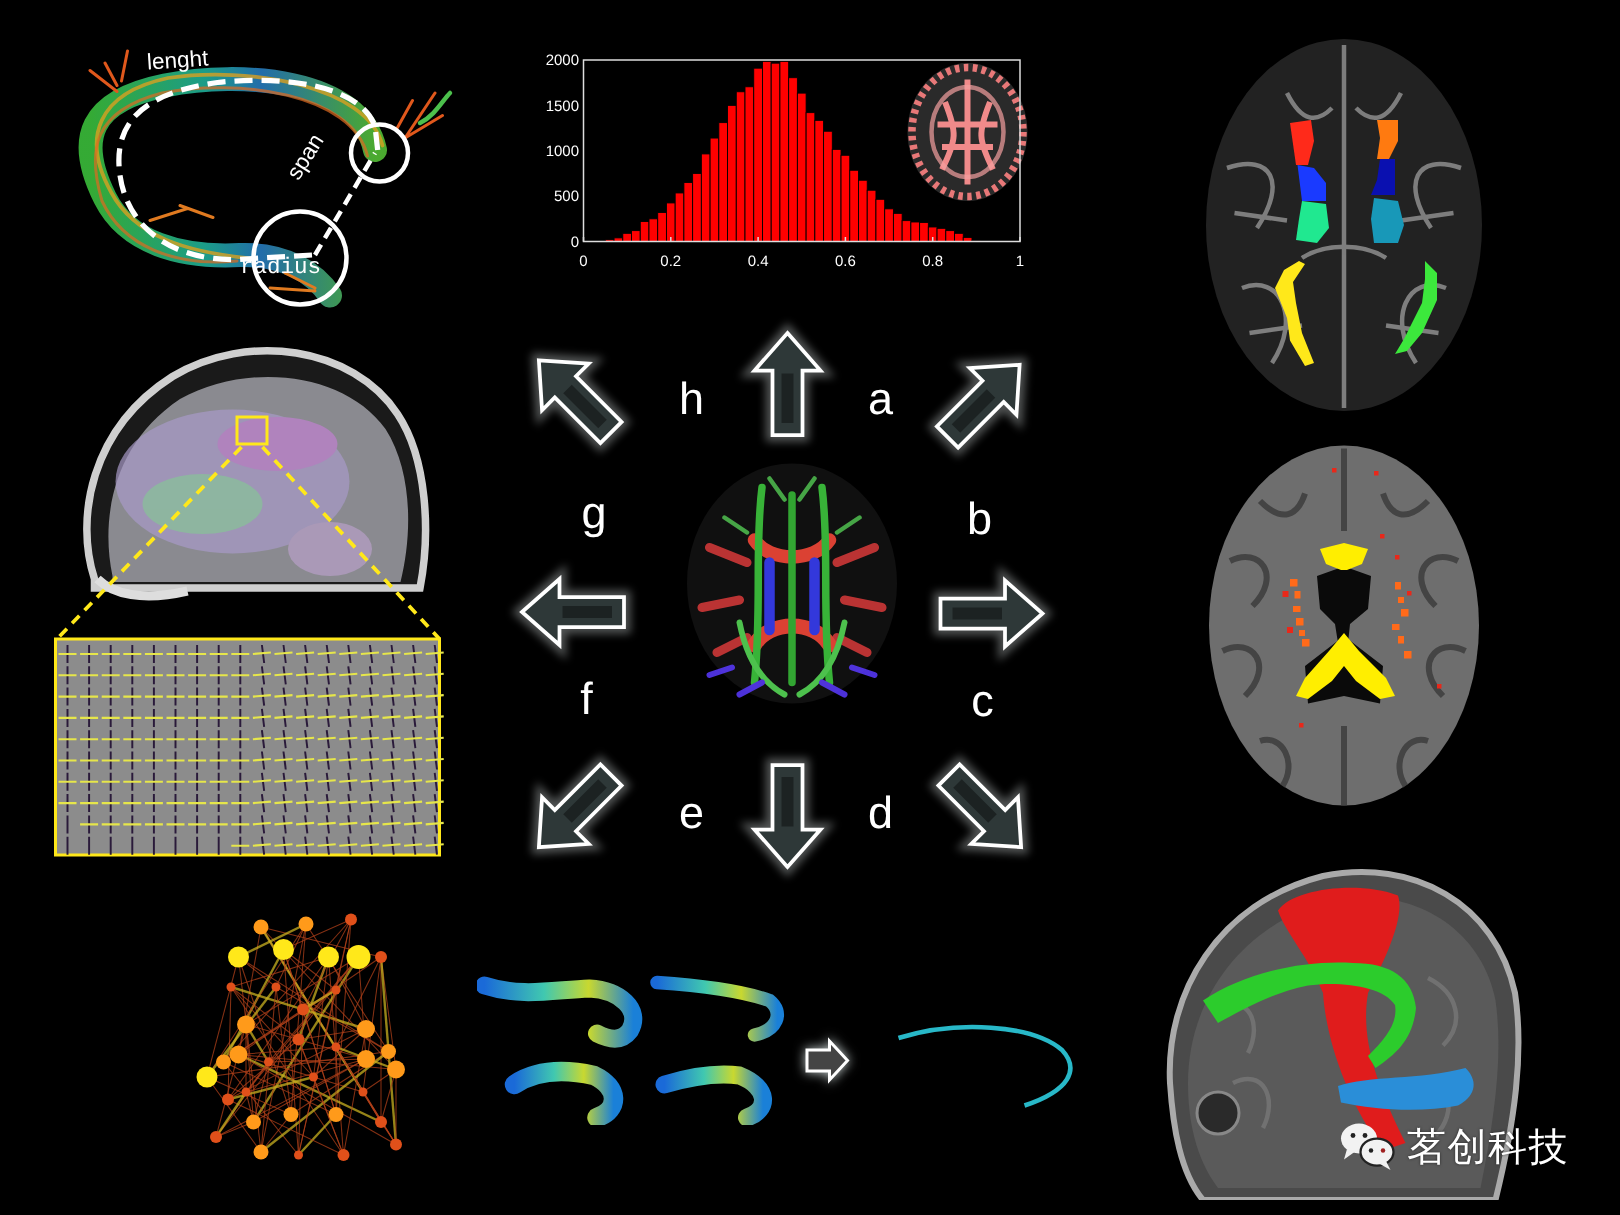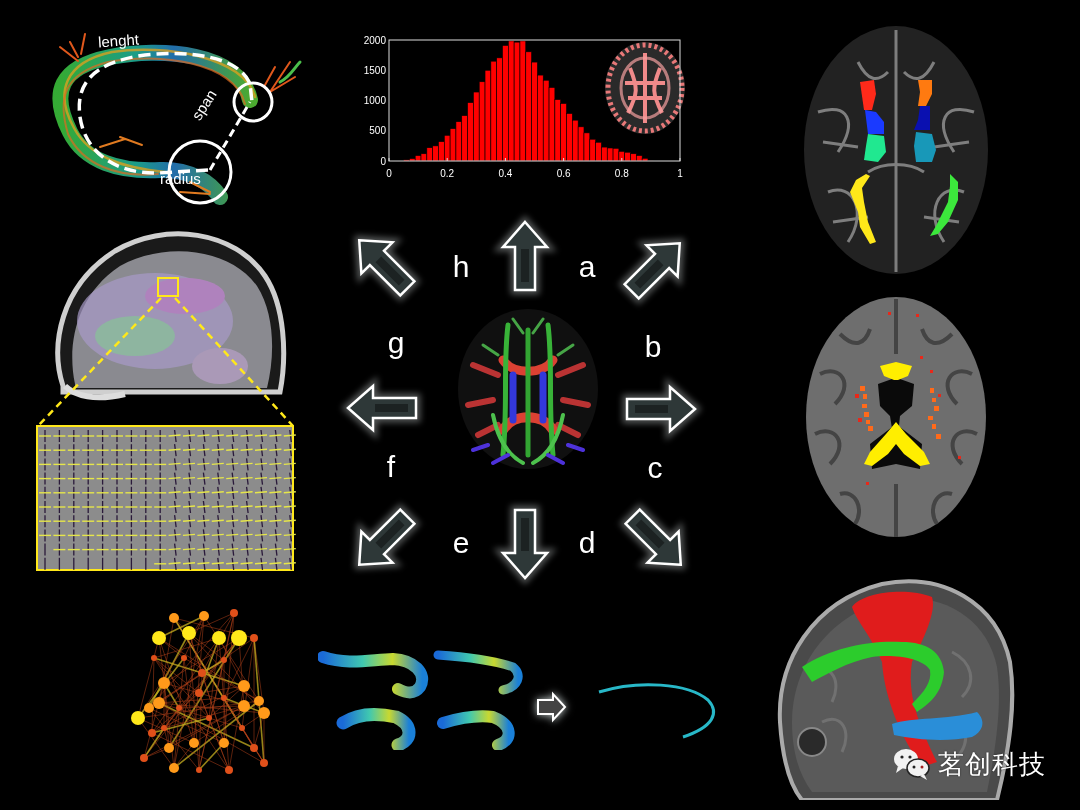--- a/index.html
+++ b/index.html
@@ -38,21 +38,21 @@
     </g>
 
     <path d="M168,148 L118,151 C75,152 45,130 40,95 C35,60 55,40 105,33 C150,28 200,35 210,62 L212,80" fill="none" stroke="#fff" stroke-width="3.5" stroke-dasharray="12,6"></path>
 
     <path d="M170,148 L210,80" fill="none" stroke="#fff" stroke-width="3" stroke-dasharray="8,5"></path>
     <circle cx="213" cy="80" r="19" fill="none" stroke="#fff" stroke-width="3"></circle>
     <circle cx="160" cy="150" r="31" fill="none" stroke="#fff" stroke-width="3"></circle>
   </svg>
   <span class="abs" style="left:58px;top:10px;font-size:15px;transform:rotate(-4deg);">lenght</span>
   <span class="abs" style="left:148px;top:92px;font-size:15px;transform:rotate(-58deg);transform-origin:left top;">span</span>
-  <span class="abs" style="left:120px;top:148px;font-size:15px;">radius</span>
+  <span class="abs" style="left:120px;top:148px;font-size:15px;font-family:Liberation Mono, monospace;">radius</span>
 </div>
 
 <div class="abs" style="left:360px;top:28px;width:335px;height:155px;">
   <svg id="hist-svg" width="335" height="155" viewBox="0 0 335 155">
     <g id="hist-bars">
         <rect x="43.55" y="131.79" width="5.82" height="1.210000000000008" fill="#ff0000" stroke="#000" stroke-width="0.6"></rect>
         <rect x="49.370000000000005" y="130.58" width="5.82" height="2.4199999999999875" fill="#ff0000" stroke="#000" stroke-width="0.6"></rect>
         <rect x="55.19" y="127.555" width="5.82" height="5.444999999999993" fill="#ff0000" stroke="#000" stroke-width="0.6"></rect>
         <rect x="61.010000000000005" y="125.74" width="5.82" height="7.260000000000005" fill="#ff0000" stroke="#000" stroke-width="0.6"></rect>
         <rect x="66.83000000000001" y="119.69" width="5.82" height="13.310000000000002" fill="#ff0000" stroke="#000" stroke-width="0.6"></rect>

